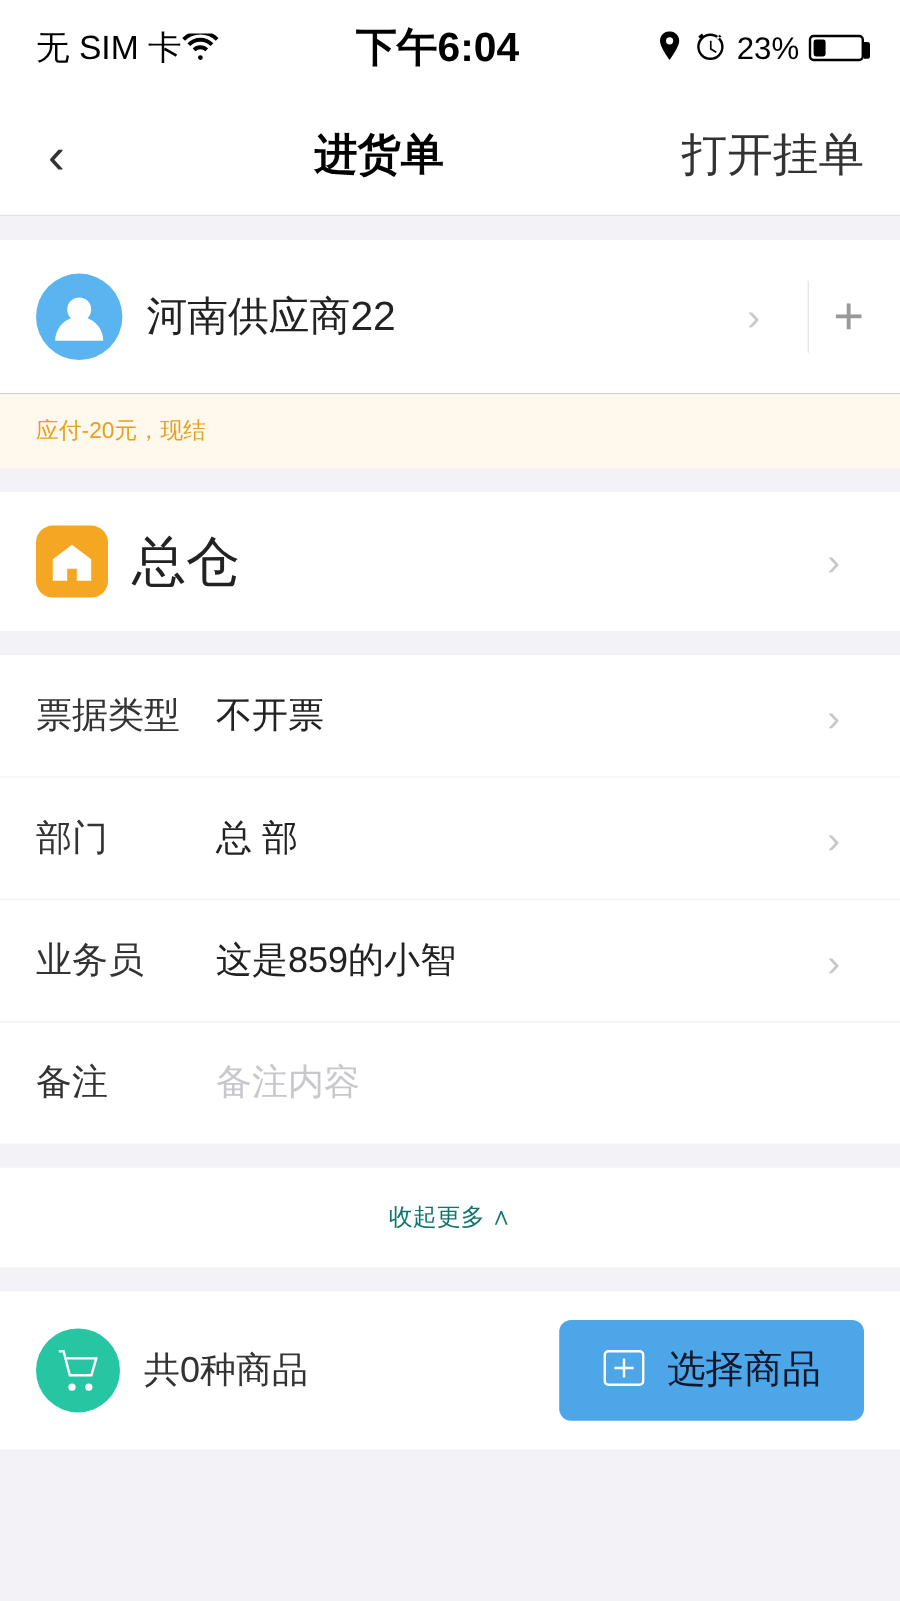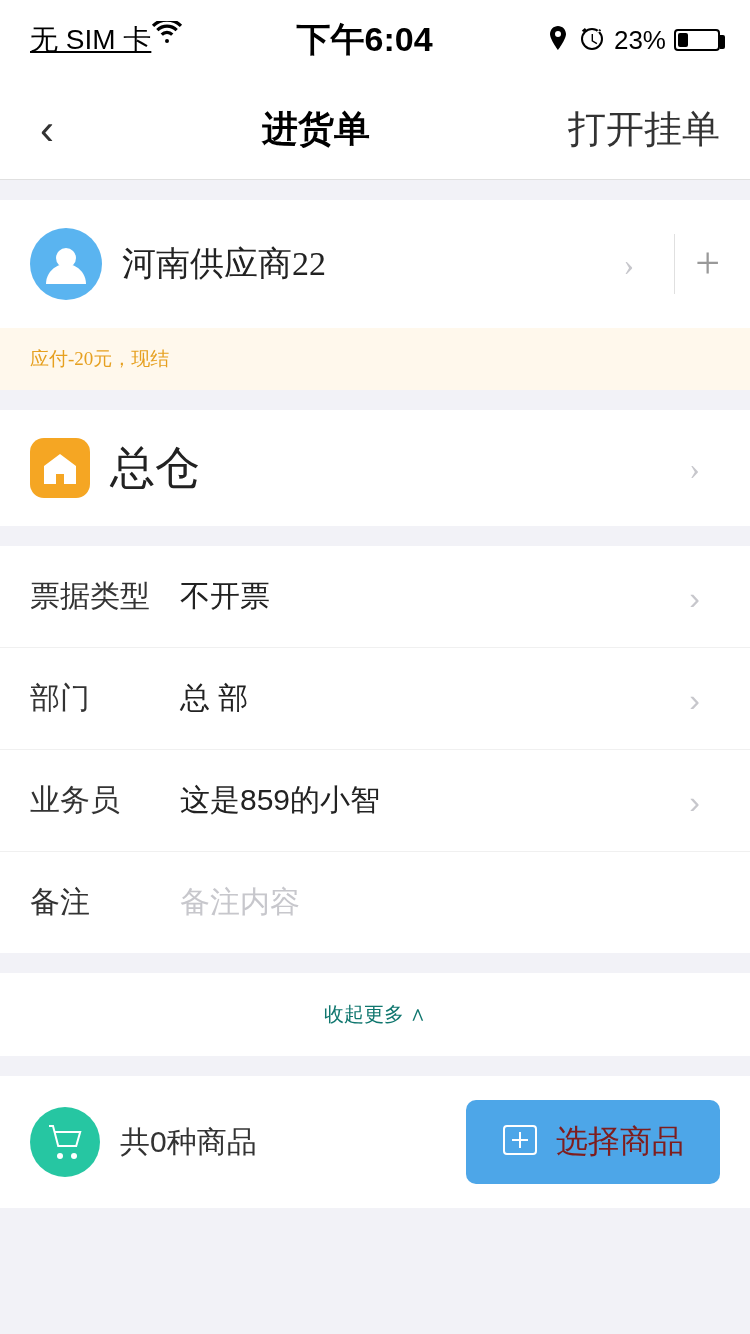--- a/index.html
+++ b/index.html
@@ -17,21 +17,21 @@
       width: 100%;
       height: 80px;
       background: #fff;
       display: flex;
       align-items: center;
       justify-content: space-between;
       padding: 0 30px;
       font-size: 28px;
       color: #000;
     }
-    .status-left { display: flex; align-items: flex-start; gap: 0; text-decoration: underline; }
+    .status-left { display: flex; align-items: center; gap: 0; }
     .status-center { font-size: 34px; font-weight: 600; }
     .status-right { display: flex; align-items: center; gap: 8px; font-size: 26px; }
     .battery-icon {
       width: 46px; height: 22px;
       border: 2px solid #000;
       border-radius: 4px;
       position: relative;
       display: inline-block;
     }
     .battery-icon::after {
@@ -81,21 +81,20 @@
     
     .section-divider {
       height: 20px;
       background: #f2f2f7;
     }
 
     
     .card-section {
       background: #4c1d95;
       margin: 0;
-      font-family: Liberation Serif, serif;
     }
 
     
     .supplier-row {
       display: flex;
       align-items: center;
       padding: 28px 30px;
       background: #fff;
       border-bottom: none;
     }
@@ -229,21 +228,21 @@
       flex-shrink: 0;
     }
     .cart-icon-wrap svg { width: 40px; height: 40px; fill: #fff; }
     .product-count {
       flex: 1;
       font-size: 30px;
       color: #333;
     }
     .select-btn {
       background: #4da6e8;
-      color: #7f1d1d;
+      color: #0f172a;
       border: none;
       border-radius: 10px;
       padding: 20px 36px;
       font-size: 32px;
       display: flex;
       align-items: center;
       gap: 18px;
       cursor: pointer;
     }
     .select-btn svg { width: 36px; height: 36px; fill: #fff; }

